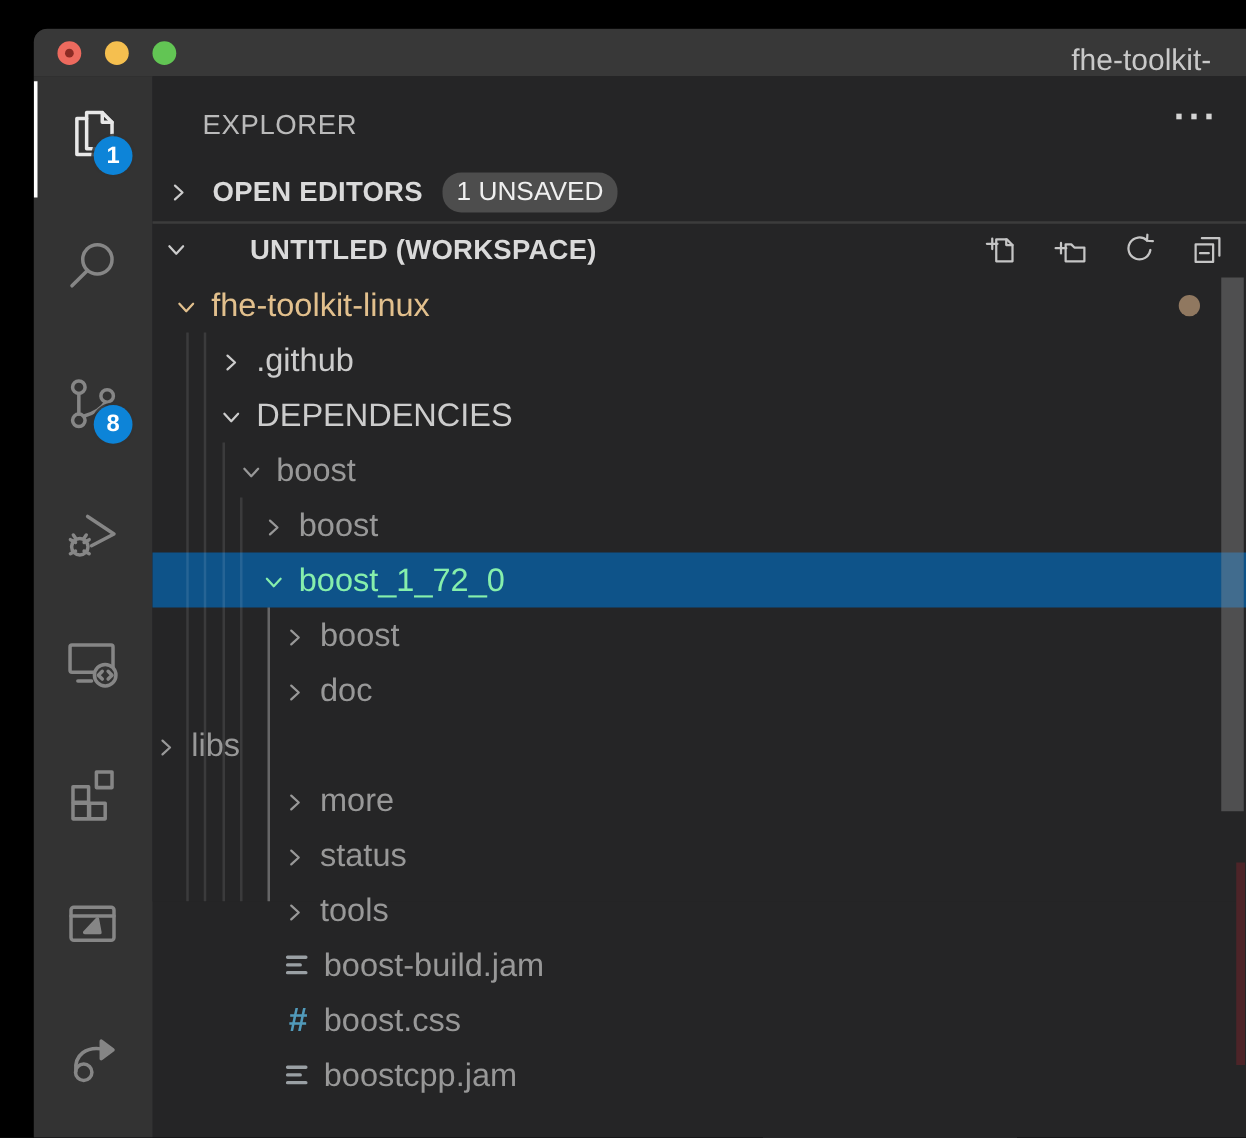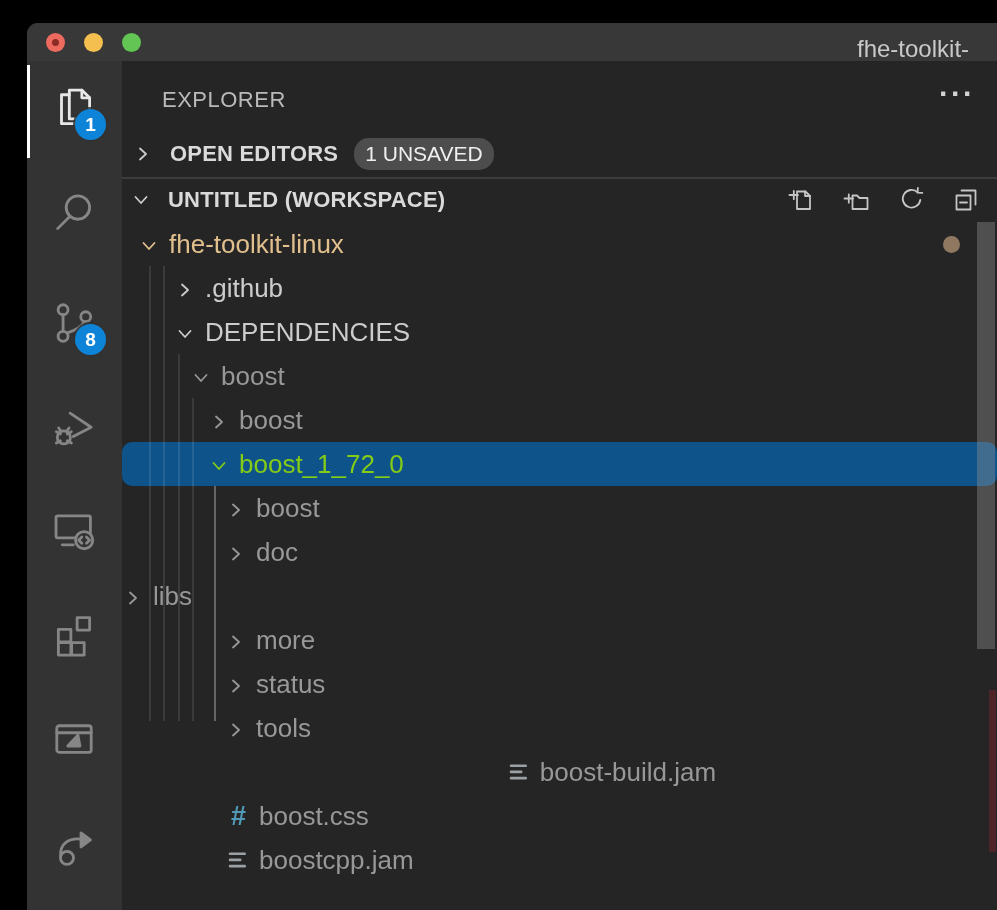--- a/index.html
+++ b/index.html
@@ -61,21 +61,21 @@
   .tree { position: absolute; left: 0; top: 161px; width: 100%; }
   .row { position: relative; height: 44px; display: flex; align-items: center;
     font-size: 26px; cursor: pointer; white-space: nowrap; }
   .row .chev { width: 22px; height: 22px; margin-right: 9px; flex: 0 0 auto; }
   .row .ficon { width: 27px; height: 27px; margin-right: 7px; flex: 0 0 auto;
     display: flex; align-items: center; justify-content: center; }
   .row.selected { background: #0e5389; }
   .c-default { color: #cccccc; }
   .c-ignored { color: #989898; }
   .c-modified { color: #e2c08d; }
-  .c-selected { color: #84cc16; border-radius: 10px; }
+  .c-selected { color: #86efac; }
   .git-dot { position: absolute; right: 37px; top: 14px; width: 17px; height: 17px;
     border-radius: 50%; background: #907860; }
 
   .guide { position: absolute; width: 2px; bottom: 0; background: rgba(255,255,255,0.10); z-index: 4; }
   .guide.active { background: rgba(255,255,255,0.30); }
 
   .scrollbar-thumb { position: absolute; right: 2px; top: 161px; width: 18px; height: 427px;
     background: rgba(150,150,150,0.38); z-index: 5; cursor: pointer; }
   .red-strip { position: absolute; right: 1px; top: 629px; width: 7px; height: 162px;
     background: #4d2428; z-index: 6; }
@@ -172,21 +172,21 @@
         <svg viewBox="0 0 22 22" fill="none" stroke="currentColor" stroke-width="1.8" stroke-linecap="round" stroke-linejoin="round">
             <path d="M8 5.5l6 5.5-6 5.5"></path>
           </svg>
       </span>
       <span class="section-label">OPEN EDITORS</span>
       <span class="unsaved-badge">1 UNSAVED</span>
     </div>
 
     <div class="divider"></div>
 
-    <div class="section-row" style="top:119px;">
+    <div class="section-row" style="top:119px;gap:32px;">
       <span class="chev" style="margin-left:8px;">
         <svg viewBox="0 0 22 22" fill="none" stroke="currentColor" stroke-width="1.8" stroke-linecap="round" stroke-linejoin="round">
             <path d="M5.5 8l5.5 6 5.5-6"></path>
           </svg>
       </span>
       <span class="section-label">UNTITLED (WORKSPACE)</span>
     </div>
 
     <div class="ws-actions" id="ws-actions">
         <span class="act" title="New File"><svg viewBox="0 0 30 30" fill="none" stroke="currentColor" stroke-width="1.8" stroke-linecap="round" stroke-linejoin="round">
@@ -283,21 +283,21 @@
               <path d="M8 5.5l6 5.5-6 5.5"></path>
             </svg></span>
           <span>status</span>
         </div>
         <div class="row c-ignored" style="padding-left: 103px;">
           <span class="chev"><svg viewBox="0 0 22 22" fill="none" stroke="currentColor" stroke-width="1.8" stroke-linecap="round" stroke-linejoin="round">
               <path d="M8 5.5l6 5.5-6 5.5"></path>
             </svg></span>
           <span>tools</span>
         </div>
-        <div class="row c-ignored" style="padding-left: 103px; justify-content: center;">
+        <div class="row c-ignored" style="padding-left: 103px;">
           <span class="ficon">
             <svg viewBox="0 0 24 24" fill="none" stroke="#9aa0a4" stroke-width="2.4" stroke-linecap="round">
               <path d="M4.5 6h13M4.5 11.5h9M4.5 17h13"></path>
             </svg>
           </span>
           <span>boost-build.jam</span>
         </div>
         <div class="row c-ignored" style="padding-left: 103px;">
           <span class="ficon">
             <span class="css-glyph">#</span>

